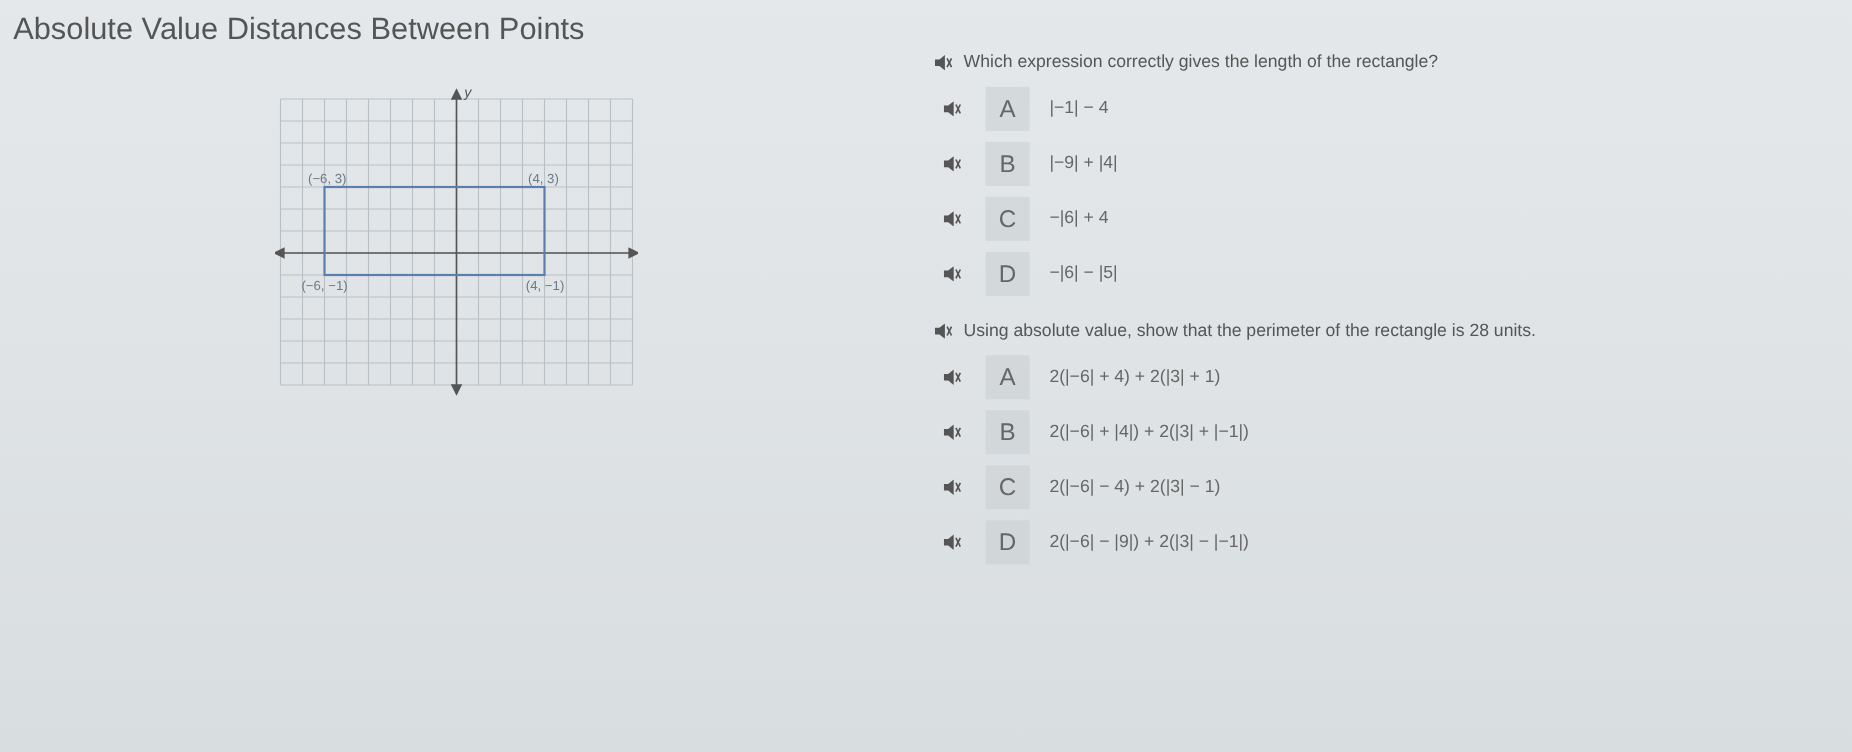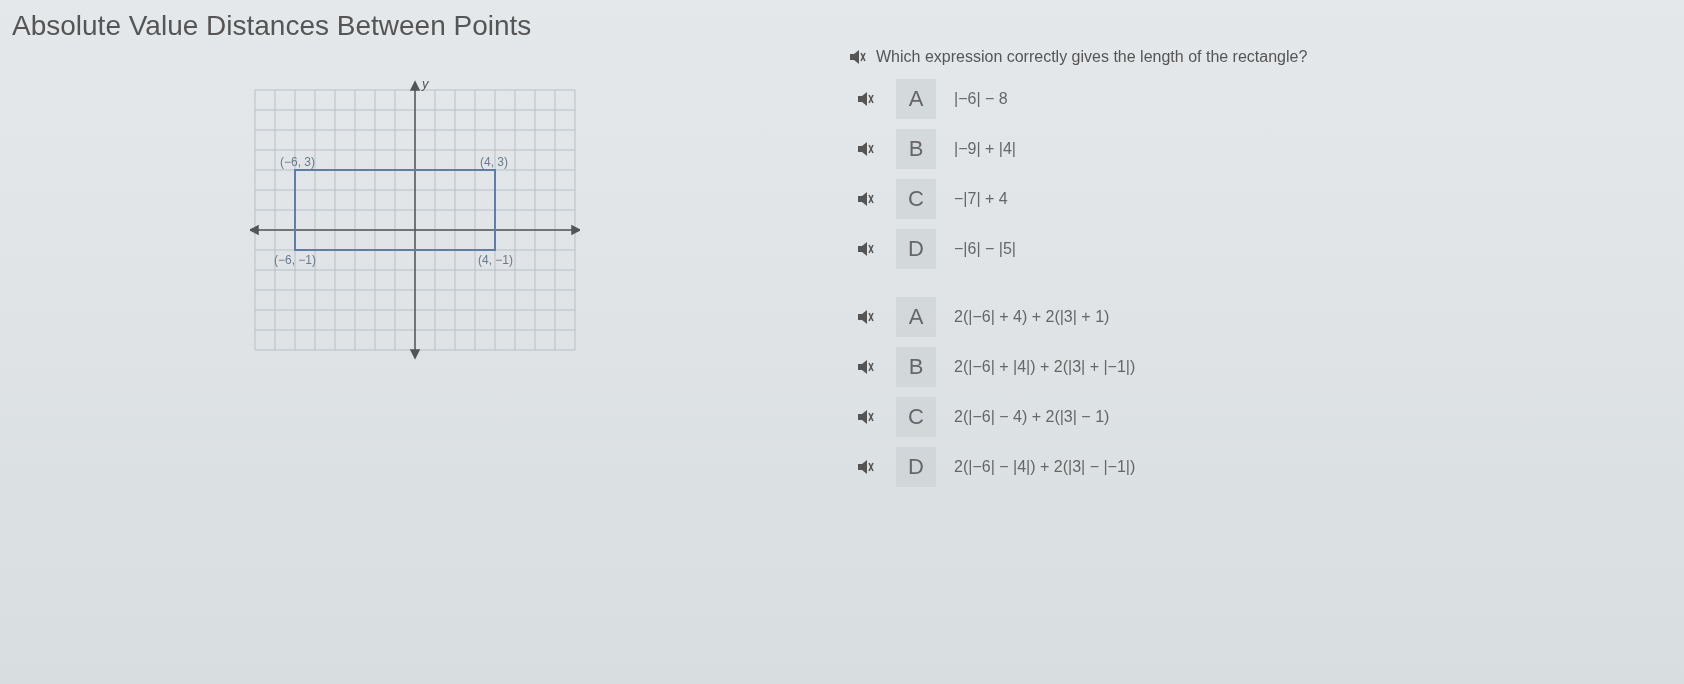--- a/index.html
+++ b/index.html
@@ -176,21 +176,21 @@
       <span class="sound-col">
           <span class="audio-icon">
             <svg width="18" height="14" viewBox="0 0 18 14">
               <polygon points="0,4 4,4 9,0 9,14 4,10 0,10" fill="#555"></polygon>
               <line x1="11" y1="3" x2="15" y2="11" stroke="#555" stroke-width="1.5"></line>
               <line x1="15" y1="3" x2="11" y2="11" stroke="#555" stroke-width="1.5"></line>
             </svg>
           </span>
         </span>
       <span class="option-letter-box">A</span>
-      <span class="option-expr">|−6| − 8</span>
+      <span class="option-expr">|−1| − 4</span>
     </div>
     <div class="option-row">
       <span class="sound-col">
           <span class="audio-icon">
             <svg width="18" height="14" viewBox="0 0 18 14">
               <polygon points="0,4 4,4 9,0 9,14 4,10 0,10" fill="#555"></polygon>
               <line x1="11" y1="3" x2="15" y2="11" stroke="#555" stroke-width="1.5"></line>
               <line x1="15" y1="3" x2="11" y2="11" stroke="#555" stroke-width="1.5"></line>
             </svg>
           </span>
@@ -202,37 +202,47 @@
       <span class="sound-col">
           <span class="audio-icon">
             <svg width="18" height="14" viewBox="0 0 18 14">
               <polygon points="0,4 4,4 9,0 9,14 4,10 0,10" fill="#555"></polygon>
               <line x1="11" y1="3" x2="15" y2="11" stroke="#555" stroke-width="1.5"></line>
               <line x1="15" y1="3" x2="11" y2="11" stroke="#555" stroke-width="1.5"></line>
             </svg>
           </span>
         </span>
       <span class="option-letter-box">C</span>
-      <span class="option-expr">−|7| + 4</span>
+      <span class="option-expr">−|6| + 4</span>
     </div>
     <div class="option-row">
       <span class="sound-col">
           <span class="audio-icon">
             <svg width="18" height="14" viewBox="0 0 18 14">
               <polygon points="0,4 4,4 9,0 9,14 4,10 0,10" fill="#555"></polygon>
               <line x1="11" y1="3" x2="15" y2="11" stroke="#555" stroke-width="1.5"></line>
               <line x1="15" y1="3" x2="11" y2="11" stroke="#555" stroke-width="1.5"></line>
             </svg>
           </span>
         </span>
       <span class="option-letter-box">D</span>
       <span class="option-expr">−|6| − |5|</span>
     </div>
   </div>
 
+  <div class="q-row">
+    <span class="audio-icon">
+      <svg width="18" height="14" viewBox="0 0 18 14">
+          <polygon points="0,4 4,4 9,0 9,14 4,10 0,10" fill="#555"></polygon>
+          <line x1="11" y1="3" x2="15" y2="11" stroke="#555" stroke-width="1.5"></line>
+          <line x1="15" y1="3" x2="11" y2="11" stroke="#555" stroke-width="1.5"></line>
+        </svg>
+    </span>
+    <span class="q-text">Using absolute value, show that the perimeter of the rectangle is 28 units.</span>
+  </div>
 
   <div class="options-group">
     <div class="option-row">
       <span class="sound-col">
           <span class="audio-icon">
             <svg width="18" height="14" viewBox="0 0 18 14">
               <polygon points="0,4 4,4 9,0 9,14 4,10 0,10" fill="#555"></polygon>
               <line x1="11" y1="3" x2="15" y2="11" stroke="#555" stroke-width="1.5"></line>
               <line x1="15" y1="3" x2="11" y2="11" stroke="#555" stroke-width="1.5"></line>
             </svg>
@@ -271,17 +281,17 @@
       <span class="sound-col">
           <span class="audio-icon">
             <svg width="18" height="14" viewBox="0 0 18 14">
               <polygon points="0,4 4,4 9,0 9,14 4,10 0,10" fill="#555"></polygon>
               <line x1="11" y1="3" x2="15" y2="11" stroke="#555" stroke-width="1.5"></line>
               <line x1="15" y1="3" x2="11" y2="11" stroke="#555" stroke-width="1.5"></line>
             </svg>
           </span>
         </span>
       <span class="option-letter-box">D</span>
-      <span class="option-expr">2(|−6| − |4|) + 2(|3| − |−1|)</span>
+      <span class="option-expr">2(|−6| − |9|) + 2(|3| − |−1|)</span>
     </div>
   </div>
 
 </div>
 
 </body></html>

